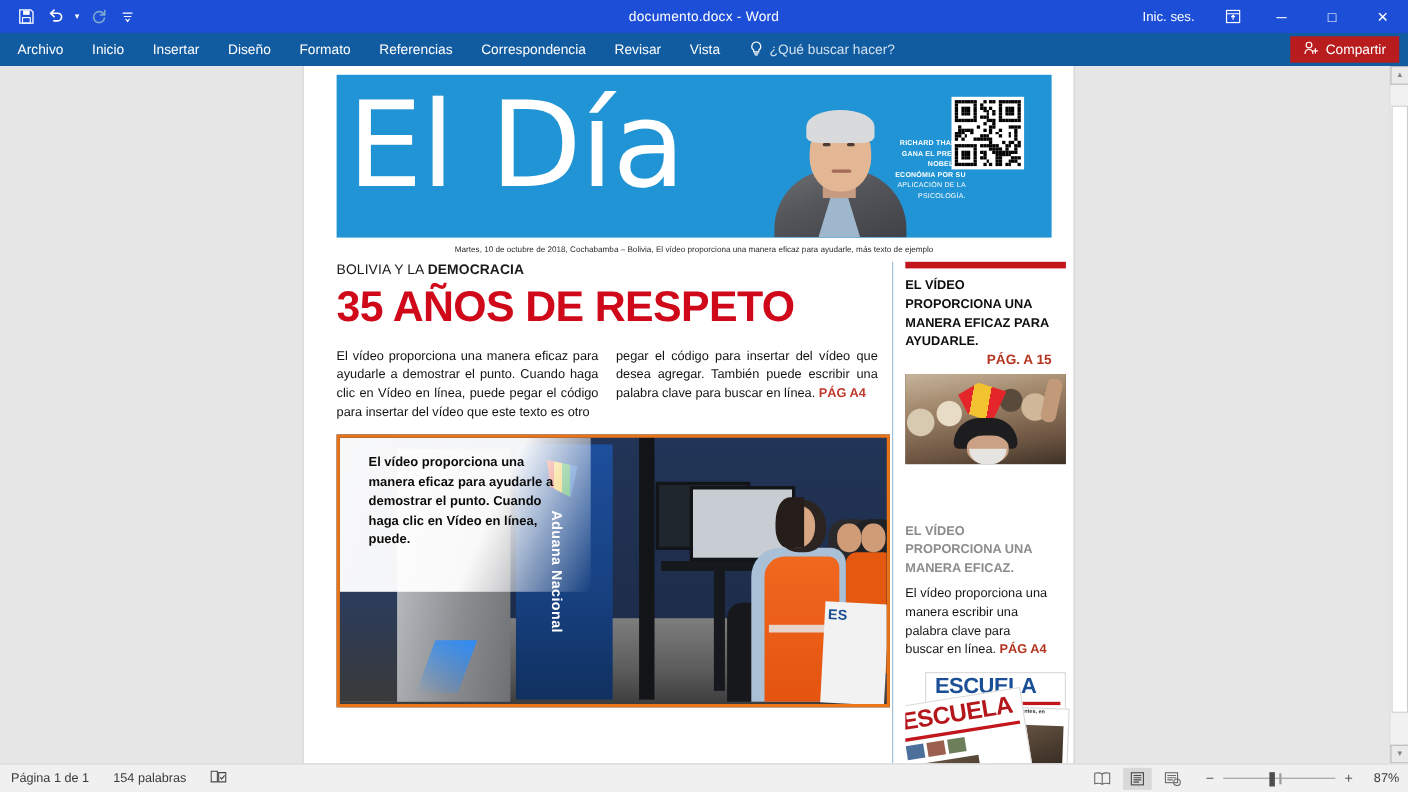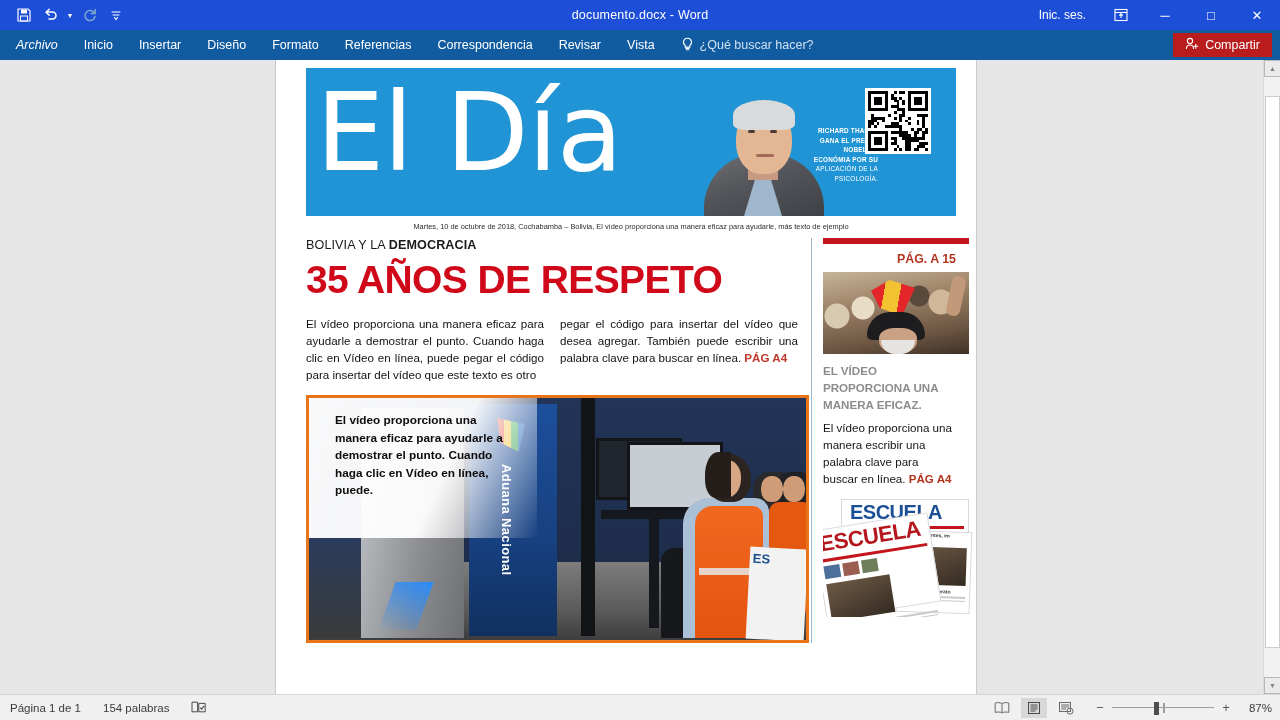--- a/index.html
+++ b/index.html
@@ -48,21 +48,21 @@
   .ribbon {
     position: absolute; top: 30px; left: 0; width: 1280px; height: 30px;
     background: #115ba0;
     display: flex; align-items: center;
   }
   .tab {
     color: #ffffff; font-size: 12.5px;
     padding: 5px 12px; margin-right: 2px;
     white-space: nowrap;
   }
-  .tab:first-child { margin-left: 4px; font-style: italic; }
+  .tab:first-child { margin-left: 4px; }
   .tellme {
     display: flex; align-items: center; gap: 6px;
     margin-left: 12px;
   }
   .bulb { color: #ffd24d; font-size: 13px; }
   .tellme-text { color: #cfe0f0; font-size: 12.5px; font-style: normal; }
   .share {
     position: absolute; right: 8px; top: 3px;
     height: 24px; padding: 0 12px;
     background: #b91c1c;
@@ -394,21 +394,21 @@
     position: absolute; left: 58px; top: 68px; width: 34px; height: 14px;
     background: #e6e4e1; border-radius: 0 0 16px 16px;
   }
   .sp-arm {
     position: absolute; right: 6px; top: 4px; width: 14px; height: 40px;
     background: #c39a79; transform: rotate(12deg); border-radius: 6px;
   }
 
   .side-head2 {
     font-size: 11.6px; line-height: 17px; font-weight: bold;
-    color: #8c8c8c; padding-top: 8px;
+    color: #8c8c8c; padding-top: 8px; margin-top: 44px;
   }
   .side-body {
     font-size: 11.6px; line-height: 17px; color: #141414; padding-top: 6px;
   }
   .side-pag2 { color: #b5341f; font-weight: bold; font-size: 11.6px; }
 
   .esc-wrap {
     position: relative; margin-top: 10px; width: 150px; height: 120px;
     overflow: hidden;
   }
@@ -1066,20 +1066,21 @@
                 <div class="ttl">ES</div>
               </div>
             <div class="ph-caption">
               <p>El vídeo proporciona una manera eficaz para ayudarle a demostrar el punto. Cuando haga clic en Vídeo en línea, puede.</p>
             </div>
           </div>
         </div>
 
         <div class="right-col">
           <div class="rule-red"></div>
+          <div class="side-head">EL VÍDEO PROPORCIONA UNA MANERA EFICAZ PARA AYUDARLE.</div>
           <div class="side-pag">PÁG. A 15</div>
 
           <div class="side-photo">
             <div class="sp-bg"></div>
             <div class="sp-crowd"></div>
             <div class="sp-arm"></div>
             <div class="sp-flag"></div>
             <div class="sp-hat"></div>
             <div class="sp-face"></div>
             <div class="sp-beard"></div>

